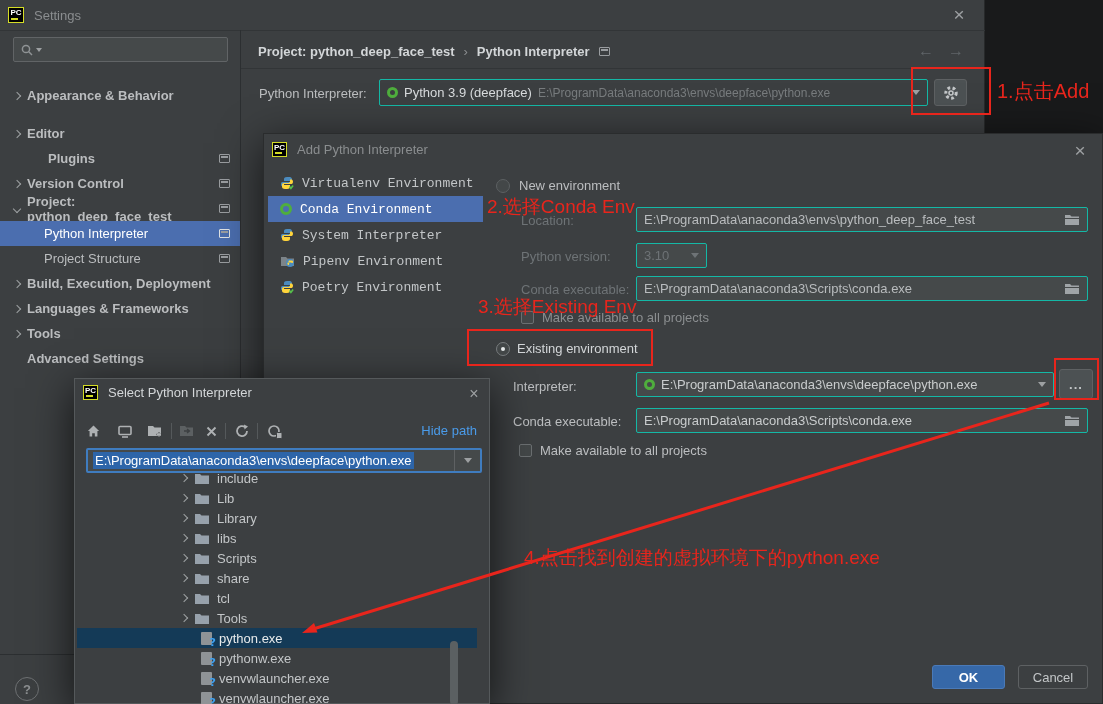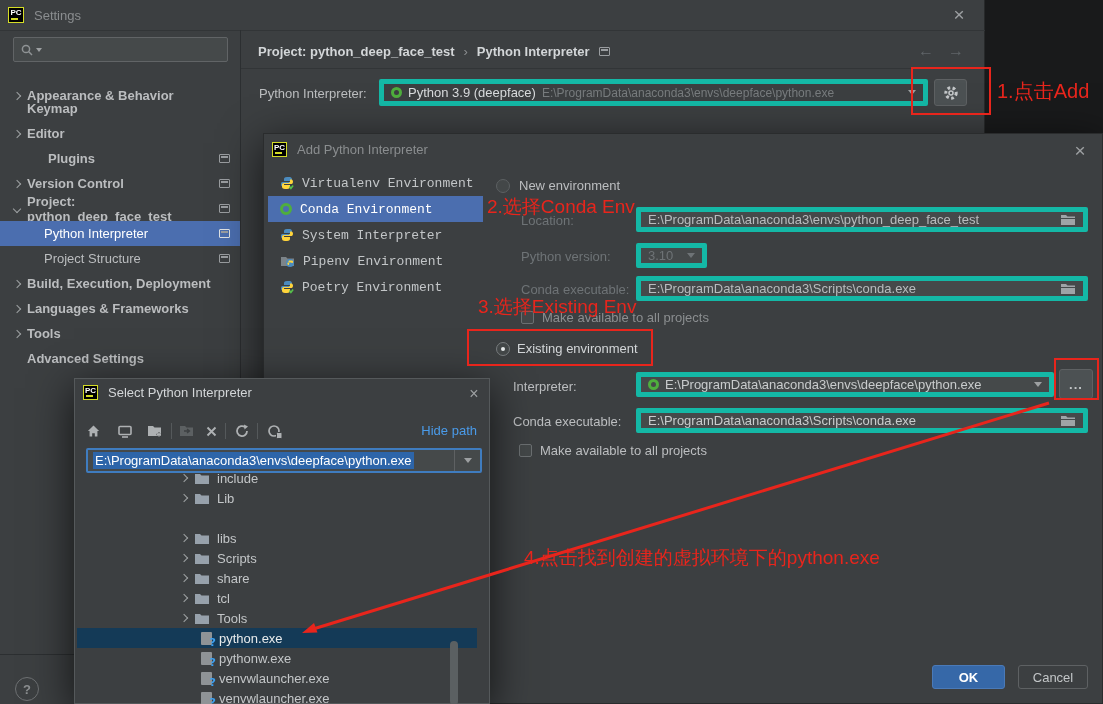--- a/index.html
+++ b/index.html
@@ -43,21 +43,21 @@
         transform:rotate(-45deg);flex:0 0 auto;}
   .chev.down{transform:rotate(45deg);}
   .chev.ph{border-color:transparent;}
   .mini-win{width:11px;height:9px;border:1px solid #9a9da0;border-radius:1px;margin-right:10px;position:relative;flex:0 0 auto;}
   .mini-win::after{content:"";position:absolute;left:1px;top:1px;right:1px;height:2px;background:#9a9da0;}
 
   .vdiv{position:absolute;background:#2c2f31;}
   .hdiv{position:absolute;background:#323537;}
 
   
-  .field{position:absolute;background:#45494a;border:5px solid #14b8a6;border-radius:2px;
+  .field{position:absolute;background:#45494a;border:1px solid #14b8a6;border-radius:2px;
          display:flex;align-items:center;padding:0 7px;gap:6px;color:#c3c6c8;}
   .field .grow{flex:1;}
   .combo-arrow{width:0;height:0;border-left:4px solid transparent;border-right:4px solid transparent;
                border-top:5px solid #9da0a2;flex:0 0 auto;}
   .btn{position:absolute;display:flex;align-items:center;justify-content:center;border-radius:3px;
        border:1px solid #5e6163;background:#4c5153;color:#c3c6c8;}
   .btn.blue{background:#3668a8;border-color:#4a7ab8;color:#fff;font-weight:bold;}
   .radio{width:14px;height:14px;border-radius:50%;border:1px solid #787c7e;background:#434748;
          position:relative;flex:0 0 auto;}
   .radio.dim{border-color:#5c6062;}
@@ -126,24 +126,20 @@
       <span class="mini-win" style="margin:0;"></span>
     </div>
     <div class="abs" style="left:918px;top:42px;color:#606568;font-size:16px;">←</div>
     <div class="abs" style="left:948px;top:42px;color:#606568;font-size:16px;">→</div>
     <div class="hdiv" style="left:240px;top:68px;width:745px;height:1px;"></div>
 
     <div class="sb-row" style="top:83px;">
       <span class="chev"></span>
       <span class="lbl">Appearance &amp; Behavior</span>
     </div>
-    <div class="sb-row" style="top:96px;">
-      <span class="chev ph"></span>
-      <span class="lbl">Keymap</span>
-    </div>
     <div class="sb-row" style="top:121px;">
       <span class="chev"></span>
       <span class="lbl">Editor</span>
     </div>
     <div class="sb-row" style="top:146px;gap:28px;">
       <span class="chev ph"></span>
       <span class="lbl">Plugins</span>
       <span class="spacer"></span>
         <span class="mini-win"></span>
     </div>
@@ -379,20 +375,27 @@
           <path d="M1 2h5l1.5 1.5H15V12H1z" fill="#97a1ab"></path>
         </svg>
       <span>include</span>
     </div>
     <div class="tree-row" style="top:109px;">
       <span class="chev"></span>
       <svg width="16" height="13" viewBox="0 0 16 13">
           <path d="M1 2h5l1.5 1.5H15V12H1z" fill="#97a1ab"></path>
         </svg>
       <span>Lib</span>
+    </div>
+    <div class="tree-row" style="top:129px;">
+      <span class="chev"></span>
+      <svg width="16" height="13" viewBox="0 0 16 13">
+          <path d="M1 2h5l1.5 1.5H15V12H1z" fill="#97a1ab"></path>
+        </svg>
+      <span>Library</span>
     </div>
     <div class="tree-row" style="top:149px;">
       <span class="chev"></span>
       <svg width="16" height="13" viewBox="0 0 16 13">
           <path d="M1 2h5l1.5 1.5H15V12H1z" fill="#97a1ab"></path>
         </svg>
       <span>libs</span>
     </div>
     <div class="tree-row" style="top:169px;">
       <span class="chev"></span>

